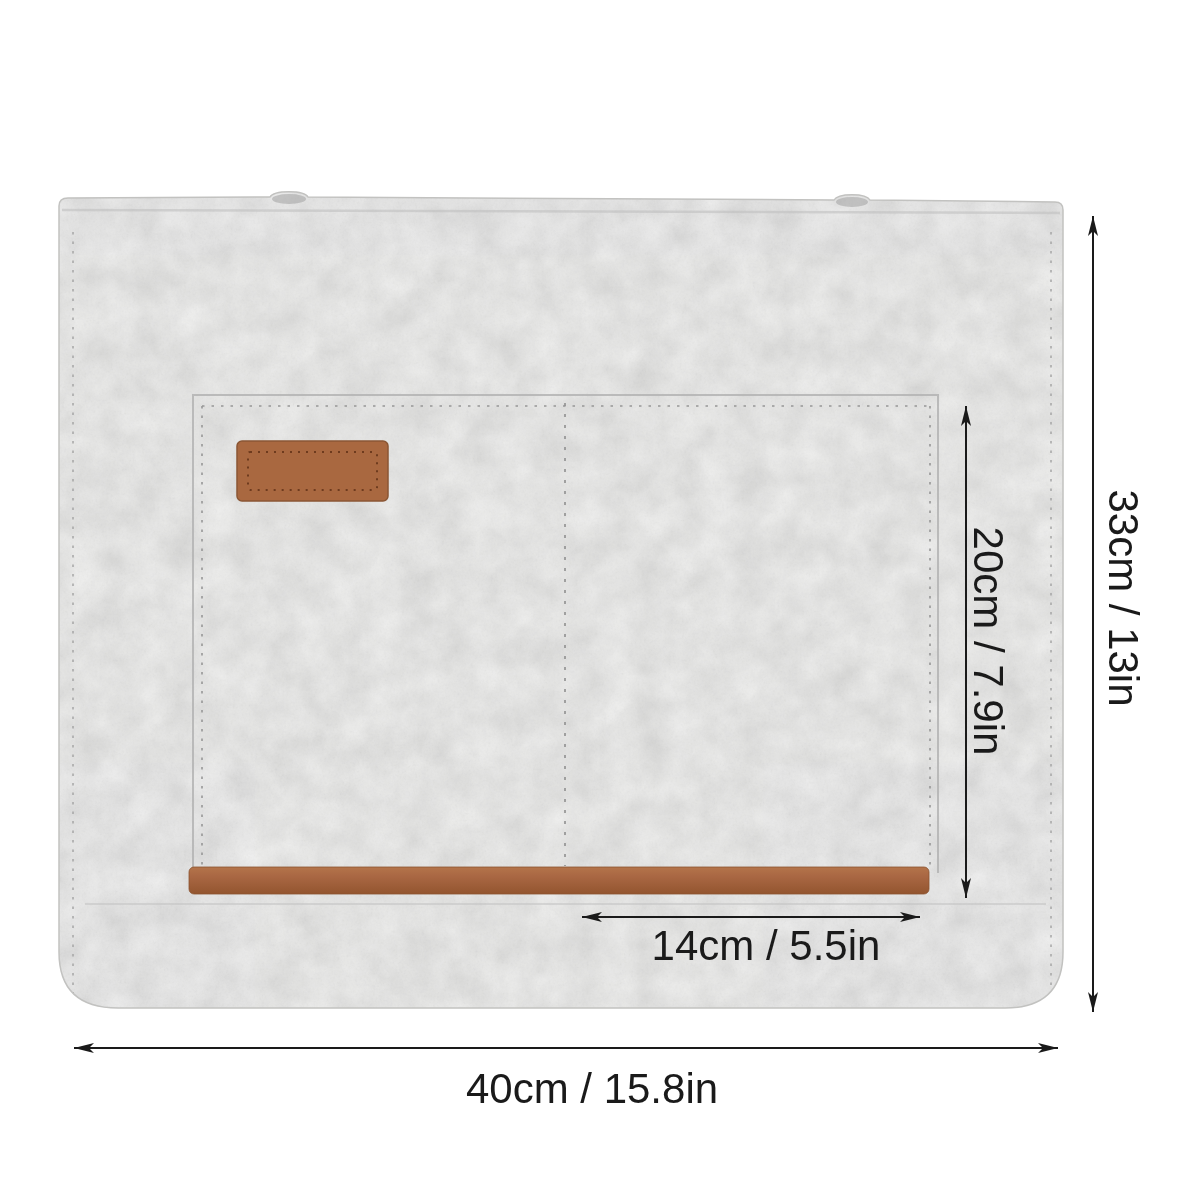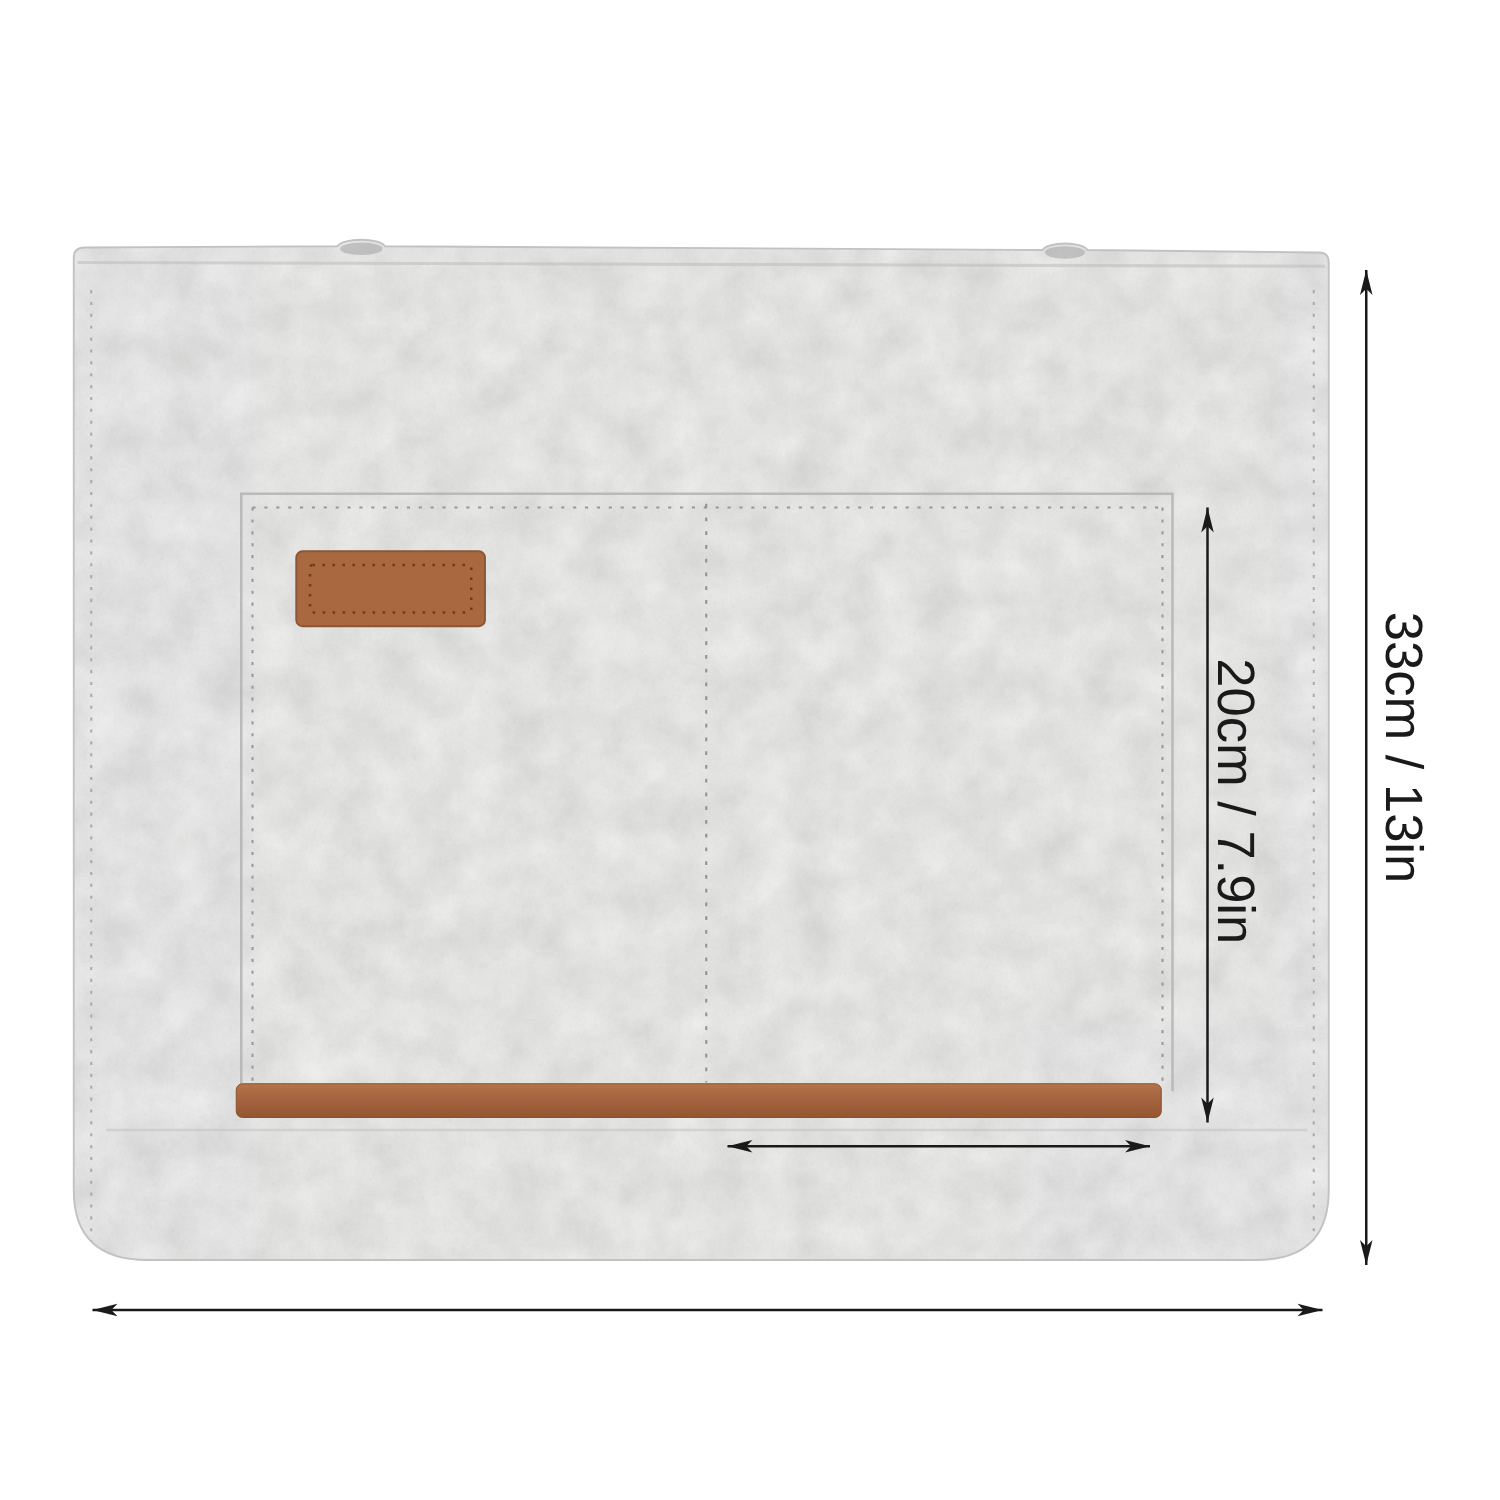--- a/index.html
+++ b/index.html
@@ -119,15 +119,17 @@
       <line x1="966" y1="406" x2="966" y2="898" marker-start="url(#arr)" marker-end="url(#arr)"></line>
       <line x1="582" y1="917" x2="920" y2="917" marker-start="url(#arr)" marker-end="url(#arr)"></line>
       <line x1="74" y1="1048" x2="1058" y2="1048" marker-start="url(#arr)" marker-end="url(#arr)"></line>
     </g>
   </svg>
 
   <div class="dim-label vertical" style="left:1123px; top:598px;">33cm / 13in</div>
 
   <div class="dim-label vertical" style="left:988px; top:641px;">20cm / 7.9in</div>
 
+  <div class="dim-label" style="left:766px; top:946px;">14cm / 5.5in</div>
 
+  <div class="dim-label" style="left:592px; top:1089px;">40cm / 15.8in</div>
 
 </div>
 
 </body></html>

